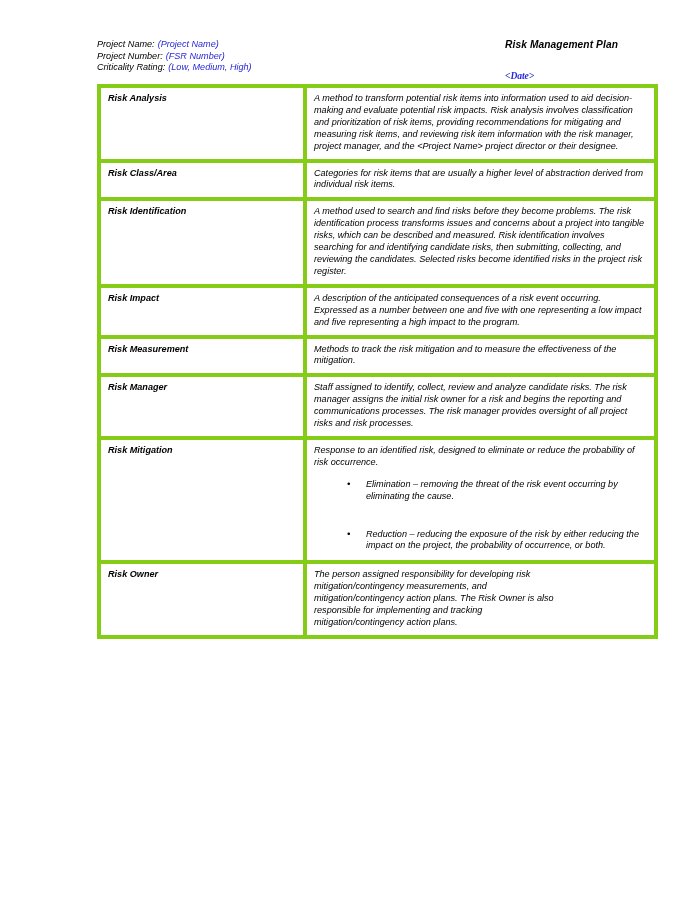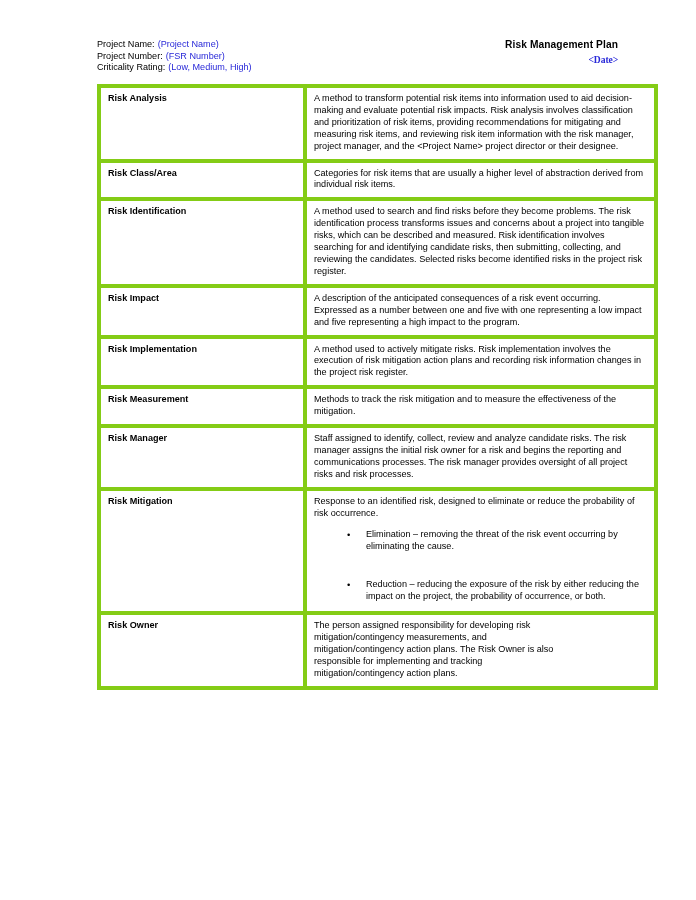--- a/index.html
+++ b/index.html
@@ -16,20 +16,21 @@
     -webkit-font-smoothing: antialiased;
   }
 
   .page {
     position: absolute;
     left: 0;
     top: 0;
     width: 696px;
     height: 751px;
     overflow: hidden;
+    font-style: italic;
   }
 
   
   .doc-header {
     position: absolute;
     left: 97px;
     top: 39px;
     width: 521px;
     display: flex;
     justify-content: space-between;
@@ -46,33 +47,32 @@
   }
   .header-left .hlabel {
     color: #000000;
   }
   .header-left .hvalue {
     color: #2828d8;
     margin-left: 3px;
   }
 
   .header-right {
-    text-align: right;
     white-space: nowrap;
   }
   .header-right .doc-title {
     font-size: 10.2px;
     font-weight: bold;
     letter-spacing: 0.1px;
     display: block;
     line-height: 12px;
   }
   .header-right .doc-date {
     display: block;
-    margin-top: 3px;
+    margin-top: 19px;
     font-family: "Liberation Serif", serif;
     font-size: 9.6px;
     font-weight: bold;
     color: #2828d8;
     letter-spacing: -0.1px;
   }
 
   
   .glossary-table {
     position: absolute;
@@ -190,26 +190,20 @@
         </td>
       </tr>
 
       <tr>
         <td class="term">Risk Impact</td>
         <td class="def">
           <p>A description of the anticipated consequences of a risk event occurring.  Expressed as a number between one and five with one representing a low impact and five representing a high impact to the program.</p>
         </td>
       </tr>
 
-      <tr>
-        <td class="term">Risk Implementation</td>
-        <td class="def">
-          <p>A method used to actively mitigate risks. Risk implementation involves the execution of risk mitigation action plans and recording risk information changes in the project risk register.</p>
-        </td>
-      </tr>
 
       <tr>
         <td class="term">Risk Measurement</td>
         <td class="def">
           <p>Methods to track the risk mitigation and to measure the effectiveness of the mitigation.</p>
         </td>
       </tr>
 
       <tr>
         <td class="term">Risk Manager</td>

